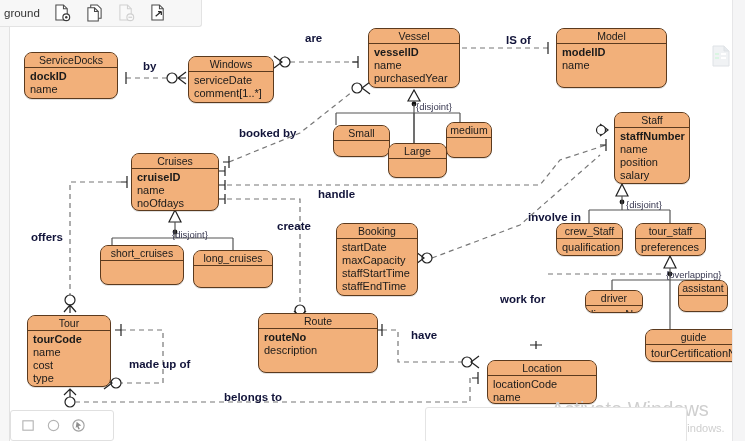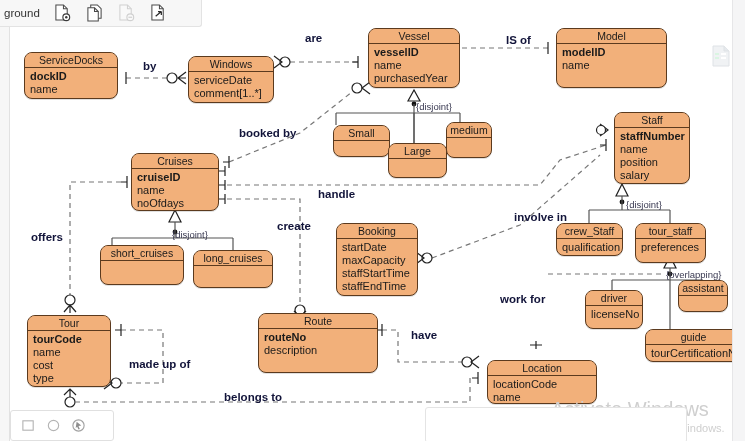--- a/index.html
+++ b/index.html
@@ -286,27 +286,27 @@
           <div class="attr">staffStartTime</div>
           <div class="attr">staffEndTime</div>
         </div>
       </div>
       <div class="entity" style="left: 556px; top: 223px; width: 67px; height: 33px;">
         <div class="e-title">crew_Staff</div>
         <div class="e-attrs">
           <div class="attr">qualification</div>
         </div>
       </div>
-      <div class="entity" style="left: 635px; top: 223px; width: 71px; height: 40px;">
+      <div class="entity" style="left: 635px; top: 223px; width: 71px; height: 33px;">
         <div class="e-title">tour_staff</div>
         <div class="e-attrs">
           <div class="attr">preferences</div>
         </div>
       </div>
-      <div class="entity" style="left: 585px; top: 290px; width: 58px; height: 39px;">
+      <div class="entity" style="left: 585px; top: 290px; width: 58px; height: 23px;">
         <div class="e-title">driver</div>
         <div class="e-attrs">
           <div class="attr">licenseNo</div>
         </div>
       </div>
       <div class="entity empty" style="left: 678px; top: 280px; width: 50px; height: 32px;">
         <div class="e-title">assistant</div>
         <div class="e-attrs"></div>
       </div>
       <div class="entity" style="left: 645px; top: 329px; width: 97px; height: 33px;">
@@ -340,21 +340,21 @@
       </div>
     </div>
 
   <div id="rel-labels">
       <div class="rel-label" style="left: 143px; top: 60px;">by</div>
       <div class="rel-label" style="left: 305px; top: 32px; text-align: right;">are</div>
       <div class="rel-label" style="left: 506px; top: 34px;">IS of</div>
       <div class="rel-label" style="left: 239px; top: 127px;">booked by</div>
       <div class="rel-label" style="left: 318px; top: 188px;">handle</div>
       <div class="rel-label" style="left: 277px; top: 220px;">create</div>
-      <div class="rel-label" style="left: 466px; top: 211px; padding-left: 48px;">involve in</div>
+      <div class="rel-label" style="left: 480px; top: 211px; padding-left: 48px;">involve in</div>
       <div class="rel-label" style="left: 31px; top: 231px;">offers</div>
       <div class="rel-label" style="left: 500px; top: 293px;">work for</div>
       <div class="rel-label" style="left: 129px; top: 358px;">made up of</div>
       <div class="rel-label" style="left: 411px; top: 329px;">have</div>
       <div class="rel-label" style="left: 224px; top: 391px;">belongs to</div>
     </div>
 
   <div id="cons-labels">
       <div class="cons-label" style="left: 416px; top: 101px;">{disjoint}</div>
       <div class="cons-label" style="left: 172px; top: 229px;">{disjoint}</div>

